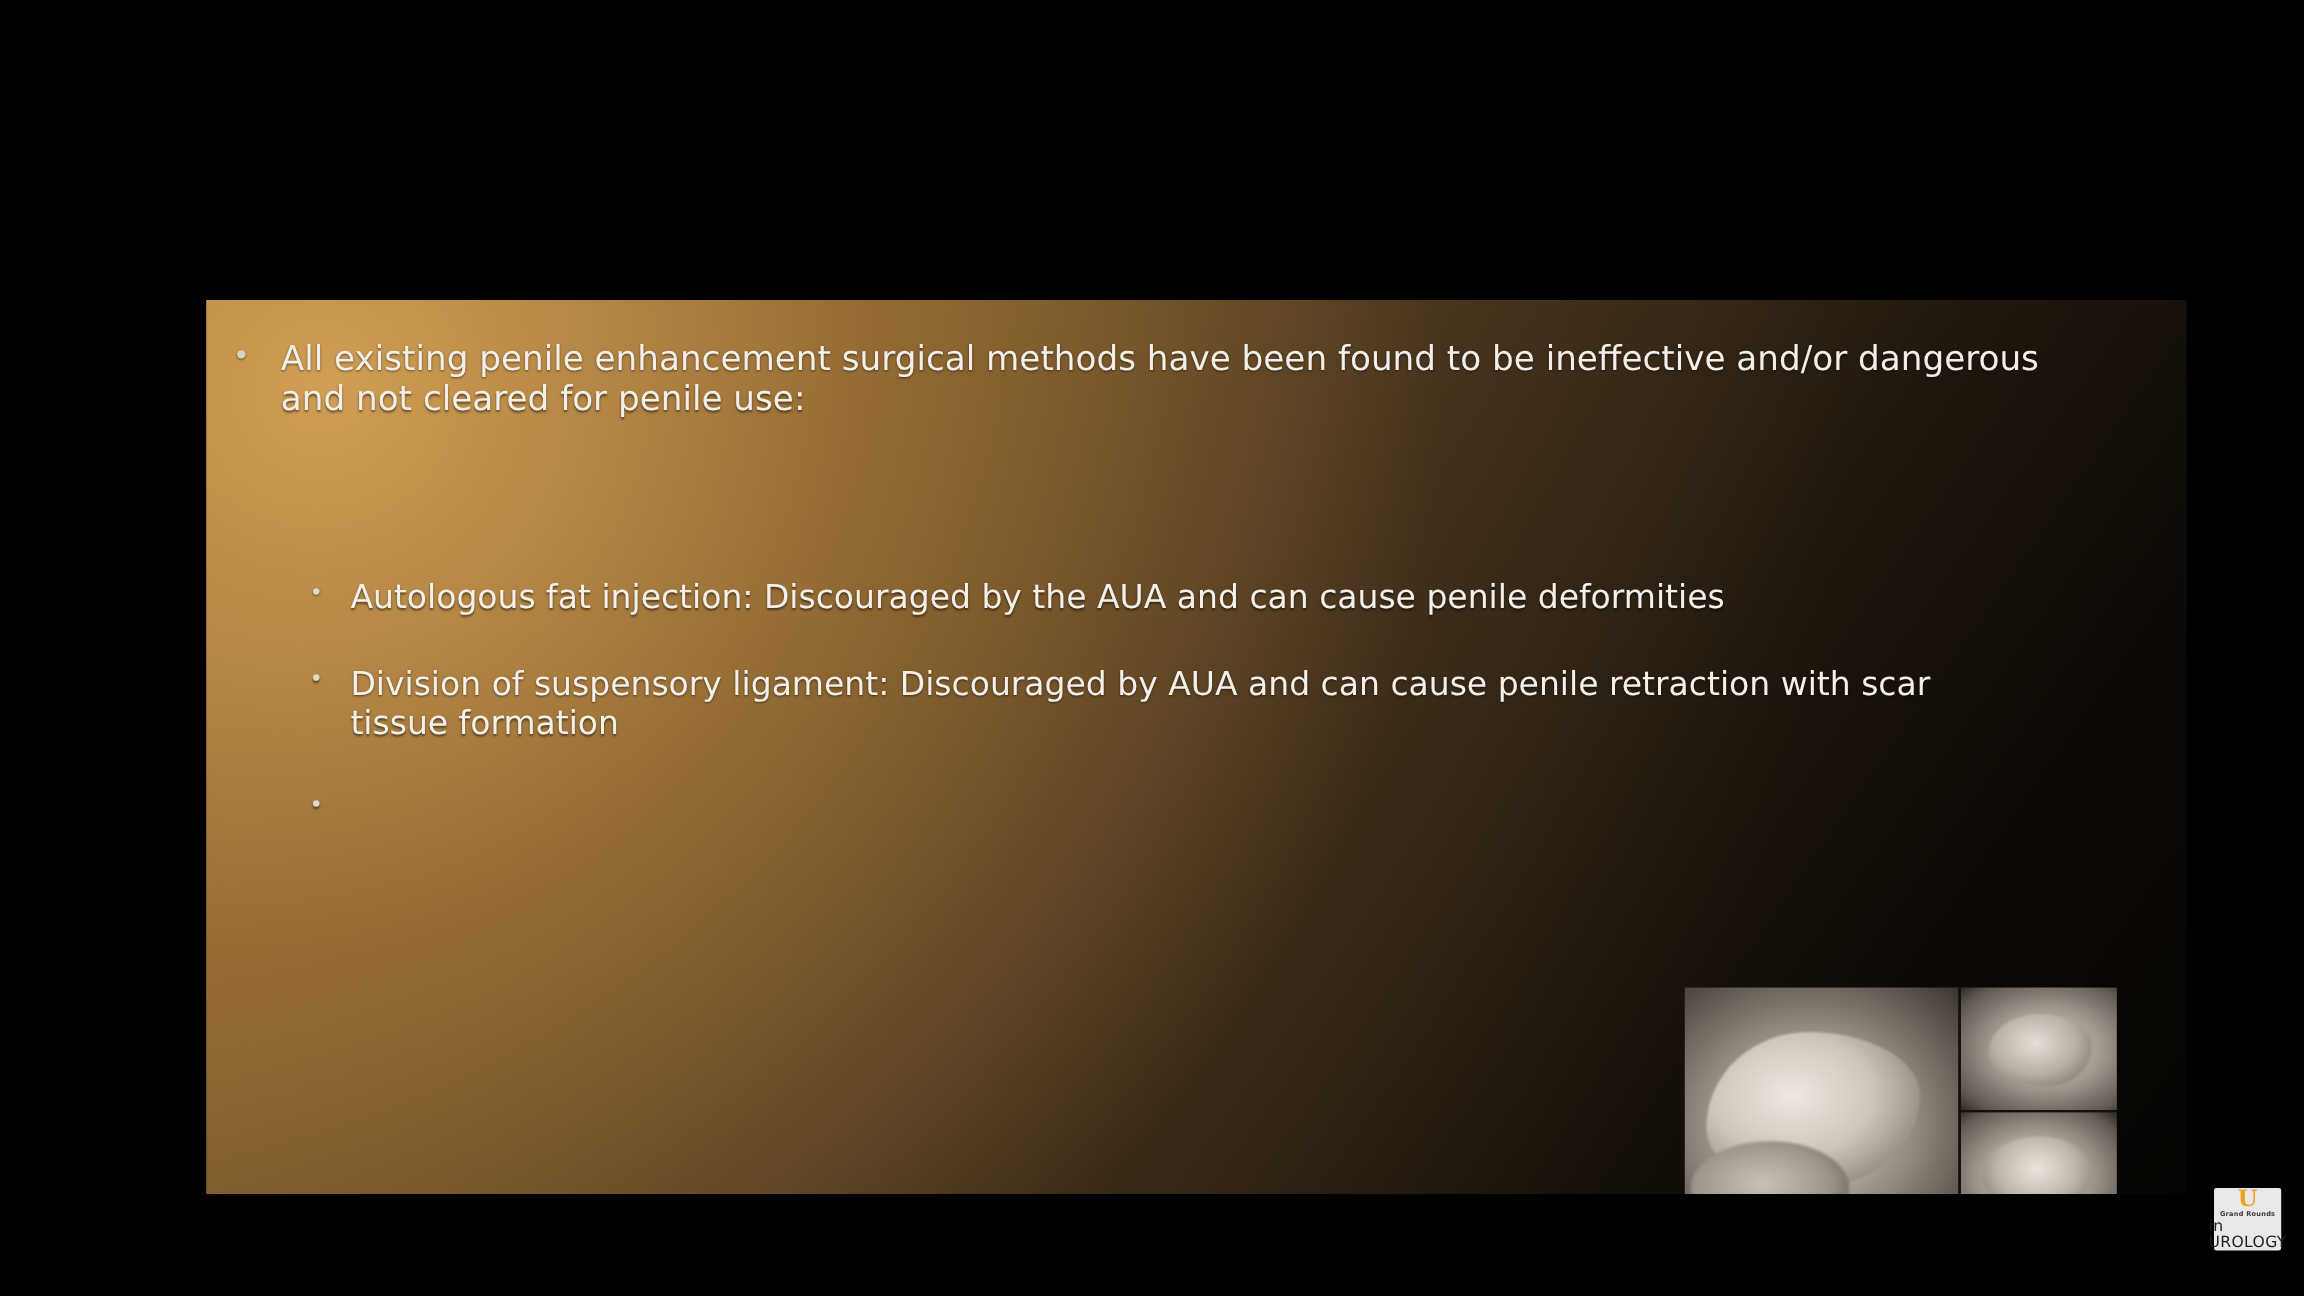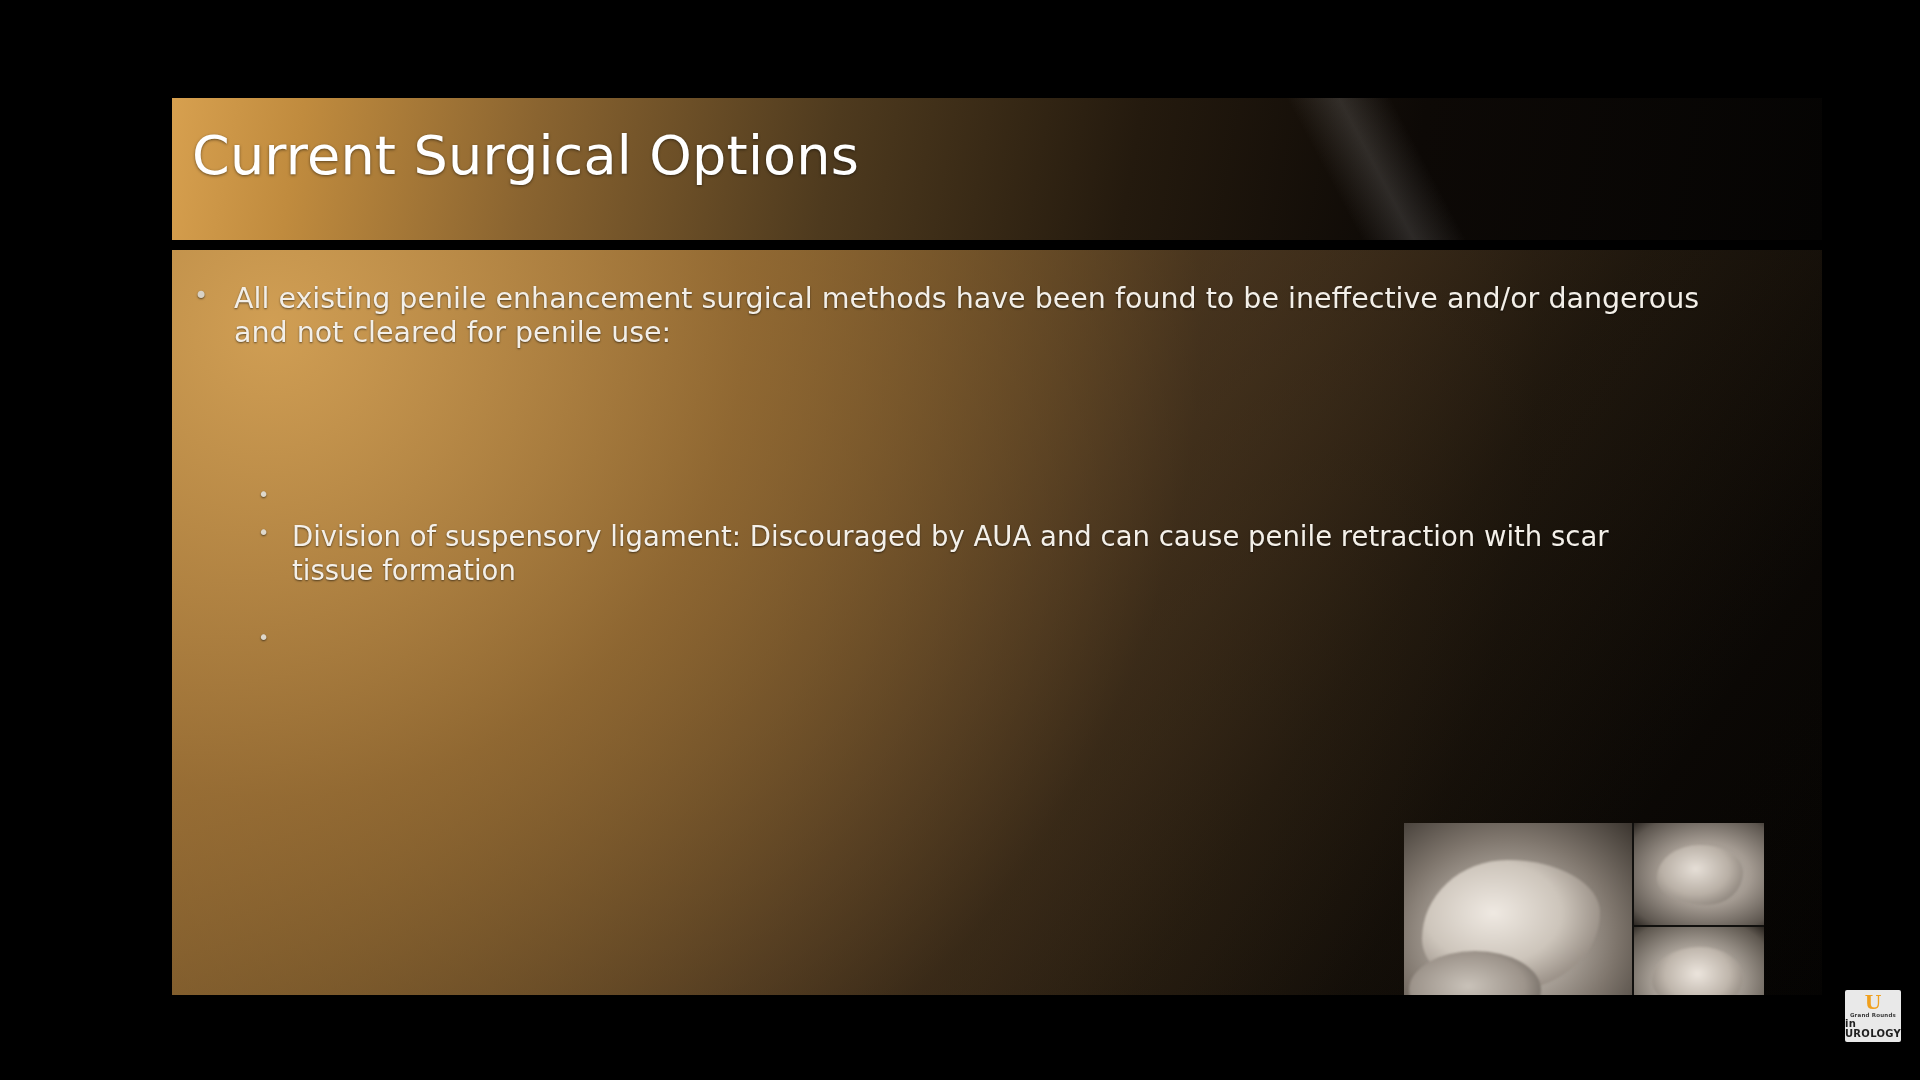--- a/index.html
+++ b/index.html
@@ -245,50 +245,48 @@
     font-family: "DejaVu Serif", serif;
   }
   .logo-gr {
     font-size: 5.5px;
     font-weight: 700;
     color: #3a3a3a;
     letter-spacing: 0.2px;
     line-height: 1;
   }
   .logo-urology {
-    font-size: 10px;
-    font-weight: 700;
+    font-size: 13px;
+    font-weight: 400;
     color: #1f1f1f;
     letter-spacing: 0.3px;
     line-height: 1;
   }
 </style>
 </head>
 <body>
 
 <div class="stage">
 
   <div class="slide">
 
-    <div class="title-band">
-      <div class="slide-title">Current Surgical Options</div>
-    </div>
 
     <div class="body-panel">
 
       <div class="l1-wrap">
         <div class="bullet-l1">
           <span class="dot">•</span>
           <span>All existing penile enhancement surgical methods have been found to be ineffective and/or dangerous and not cleared for penile use:</span>
         </div>
       </div>
 
       <div class="l2-wrap">
         <div class="bullet-l2">
           <span class="dot">•</span>
+          <span>Autologous fat injection: Discouraged by the AUA and can cause penile deformities</span>
         </div>
         <div class="bullet-l2">
           <span class="dot">•</span>
           <span>Division of suspensory ligament: Discouraged by AUA and can cause penile retraction with scar tissue formation</span>
         </div>
         <div class="bullet-l2">
           <span class="dot">•</span>
         </div>
       </div>
 

